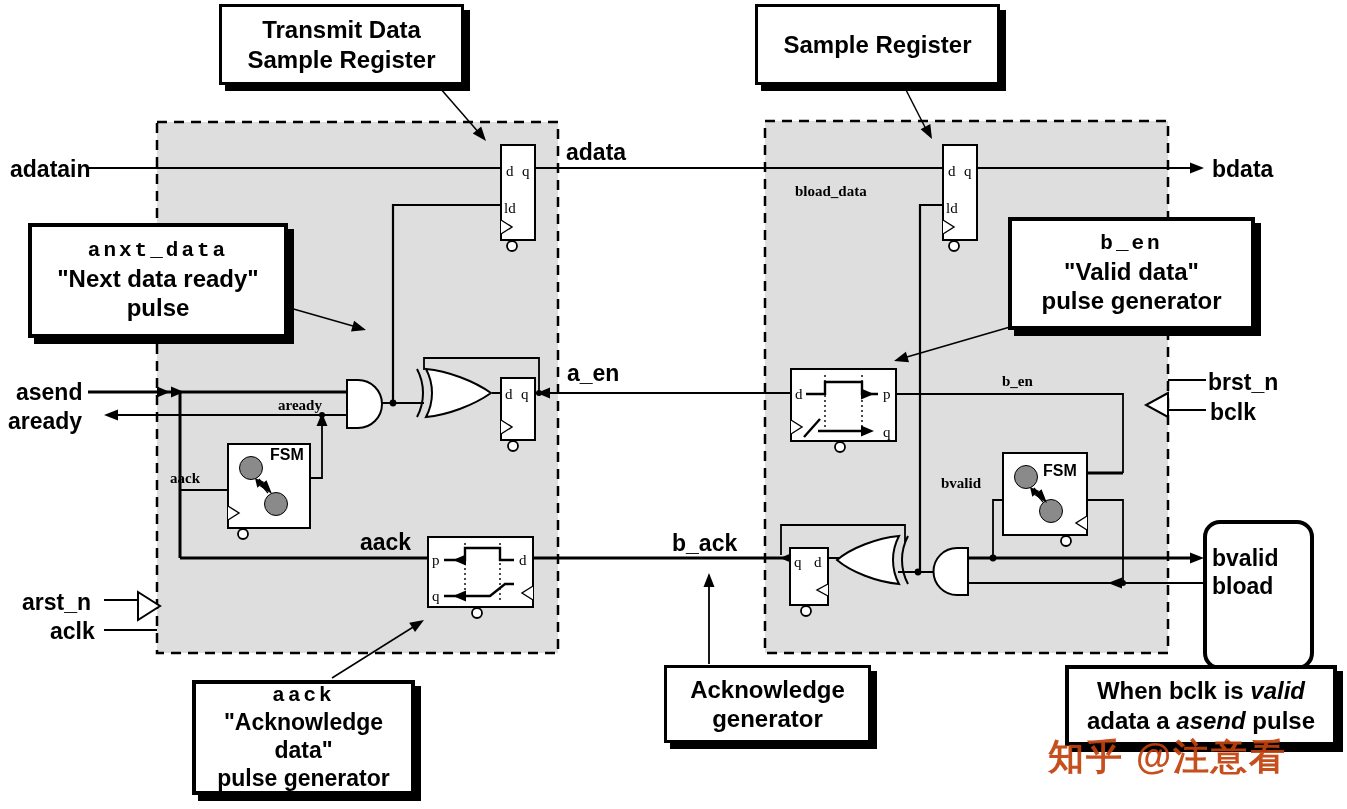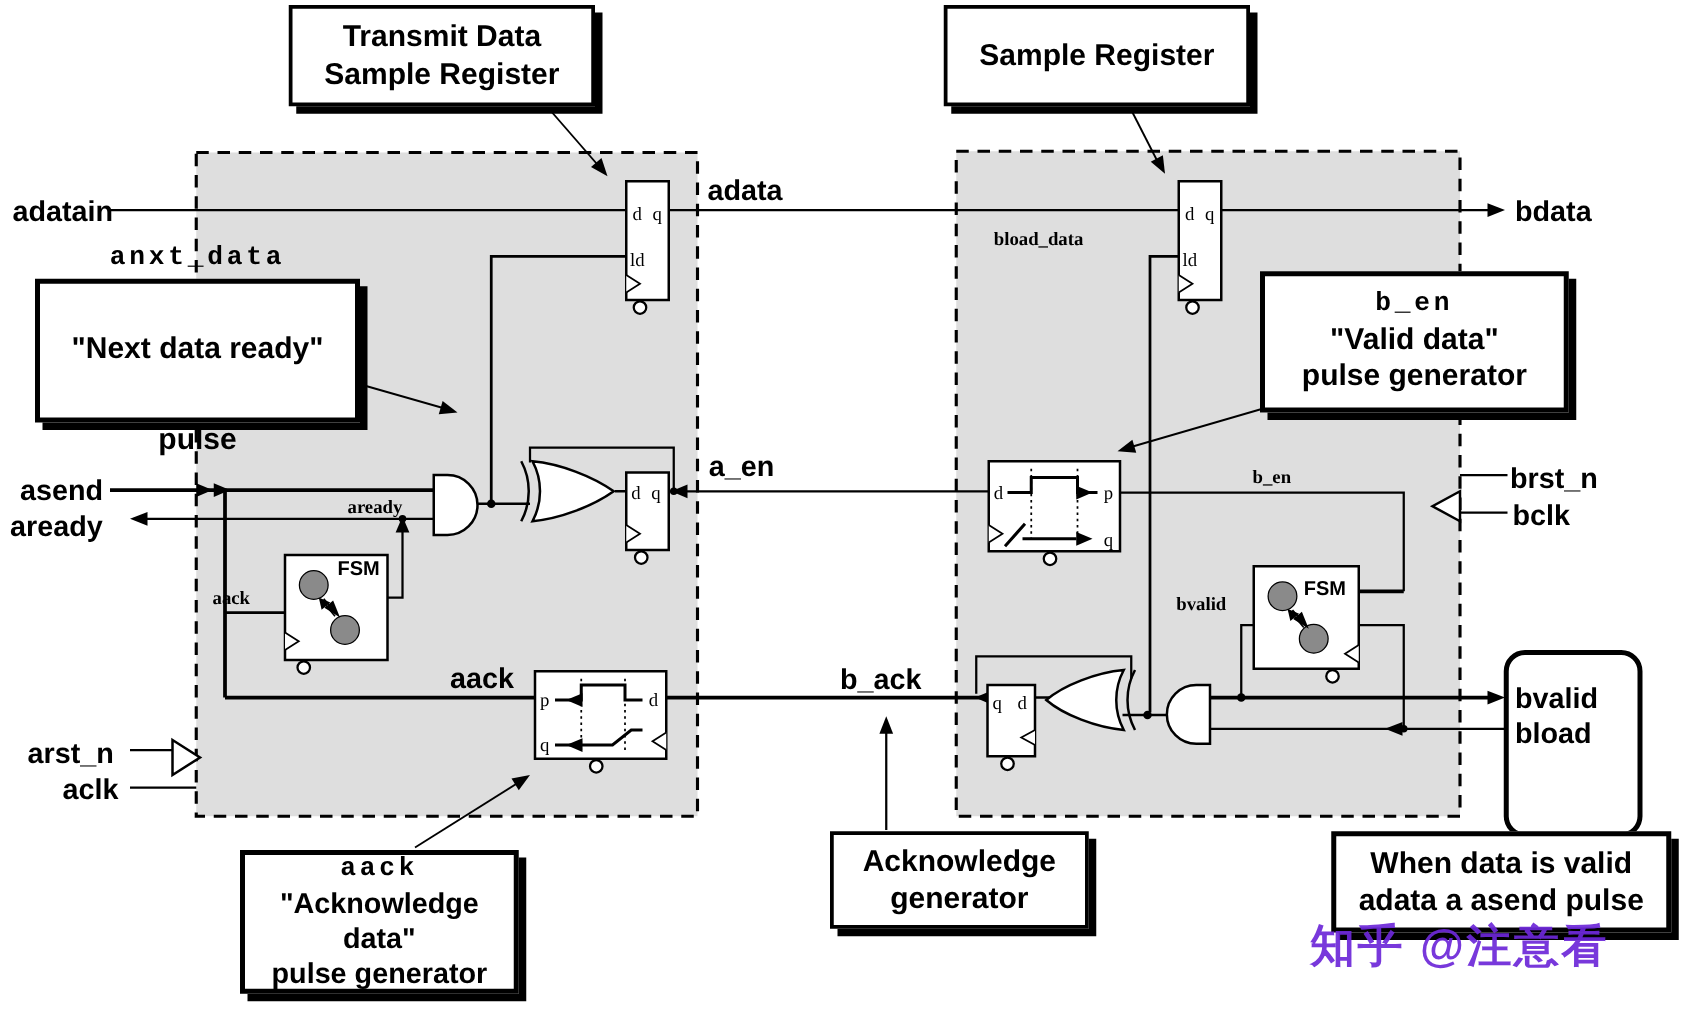--- a/index.html
+++ b/index.html
@@ -6,23 +6,23 @@
   #stage{position:relative;width:1347px;height:809px;background:#ffffff;overflow:hidden;
          font-family:"Liberation Sans",sans-serif;}
   #diagram-svg{position:absolute;left:0;top:0;z-index:1;}
   .callout{position:absolute;z-index:2;background:#ffffff;border:3px solid #000;
            box-shadow:6px 6px 0 #000;display:flex;flex-direction:column;
            align-items:center;justify-content:center;text-align:center;
            font-weight:bold;color:#000;line-height:1.22;}
   .callout .big{font-size:24px;font-family:"Liberation Sans",sans-serif;}
   .callout .mid{font-size:23px;font-family:"Liberation Sans",sans-serif;}
   .callout .code{font-size:21px;font-family:"Liberation Mono",monospace;letter-spacing:3px;}
-  .callout .it{}
+  .callout .it{font-style:italic;}
   #watermark{position:absolute;z-index:3;left:1048px;top:733px;width:300px;
-             font-size:36px;font-weight:bold;color:#6d28d9;opacity:.92;
+             font-size:36px;font-weight:bold;color:#c2410c;opacity:.92;
              letter-spacing:2px;font-family:"Liberation Sans",sans-serif;white-space:nowrap;}
   text{fill:#000;}
   .sig{font-size:23px;font-weight:bold;font-family:"Liberation Sans",sans-serif;}
   .inner{font-size:15px;font-weight:bold;font-family:"Liberation Serif",serif;}
   .ff{font-size:15px;font-family:"Liberation Serif",serif;}
   .fsmt{font-size:16px;font-weight:bold;font-family:"Liberation Sans",sans-serif;}
 </style>
 </head>
 <body>
 
@@ -232,30 +232,30 @@
     <text x="567" y="381" class="sig">a_en</text>
     <text x="672" y="551" class="sig">b_ack</text>
     <text x="795" y="196" class="inner">bload_data</text>
     <text x="1002" y="386" class="inner">b_en</text>
     <text x="941" y="488" class="inner">bvalid</text>
     <text x="1208" y="390" class="sig">brst_n</text>
     <text x="1210" y="420" class="sig">bclk</text>
   </g>
 </svg>
 
-<div class="callout" style="left:231px;top:4px;width:239px;height:75px;">
+<div class="callout" style="left:219px;top:4px;width:239px;height:75px;">
   <div class="big">Transmit Data</div>
   <div class="big">Sample Register</div>
 </div>
 
 <div class="callout" style="left:755px;top:4px;width:239px;height:75px;">
   <div class="big">Sample Register</div>
 </div>
 
-<div class="callout" style="left:28px;top:223px;width:252px;height:107px;border-width:4px;gap:44px;">
+<div class="callout" style="left:28px;top:223px;width:252px;height:107px;border-width:4px;">
   <div class="code">anxt_data</div>
   <div class="big">"Next data ready"</div>
   <div class="big">pulse</div>
 </div>
 
 <div class="callout" style="left:1008px;top:217px;width:239px;height:105px;border-width:4px;">
   <div class="code">b_en</div>
   <div class="big">"Valid data"</div>
   <div class="big">pulse generator</div>
 </div>
@@ -265,19 +265,19 @@
   <div class="mid">"Acknowledge data"</div>
   <div class="mid">pulse generator</div>
 </div>
 
 <div class="callout" style="left:664px;top:665px;width:201px;height:72px;">
   <div class="big">Acknowledge</div>
   <div class="big">generator</div>
 </div>
 
 <div class="callout" style="left:1065px;top:665px;width:264px;height:73px;border-width:4px;">
-  <div class="big"><span>When data is </span><span class="it">valid</span></div>
+  <div class="big"><span>When bclk is </span><span class="it">valid</span></div>
   <div class="big"><span>adata a </span><span class="it">asend</span><span> pulse</span></div>
 </div>
 
 <div id="watermark">知乎 @注意看</div>
 
 </div>
 
 </body></html>

